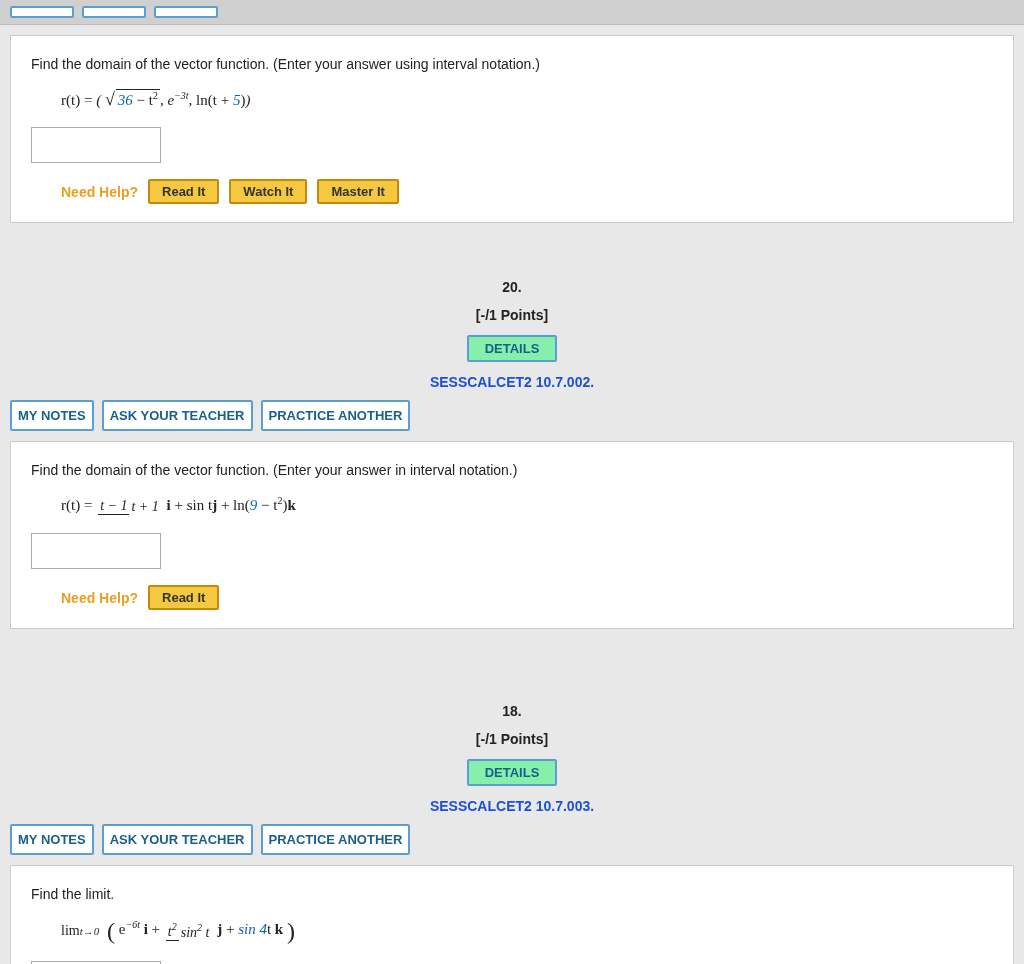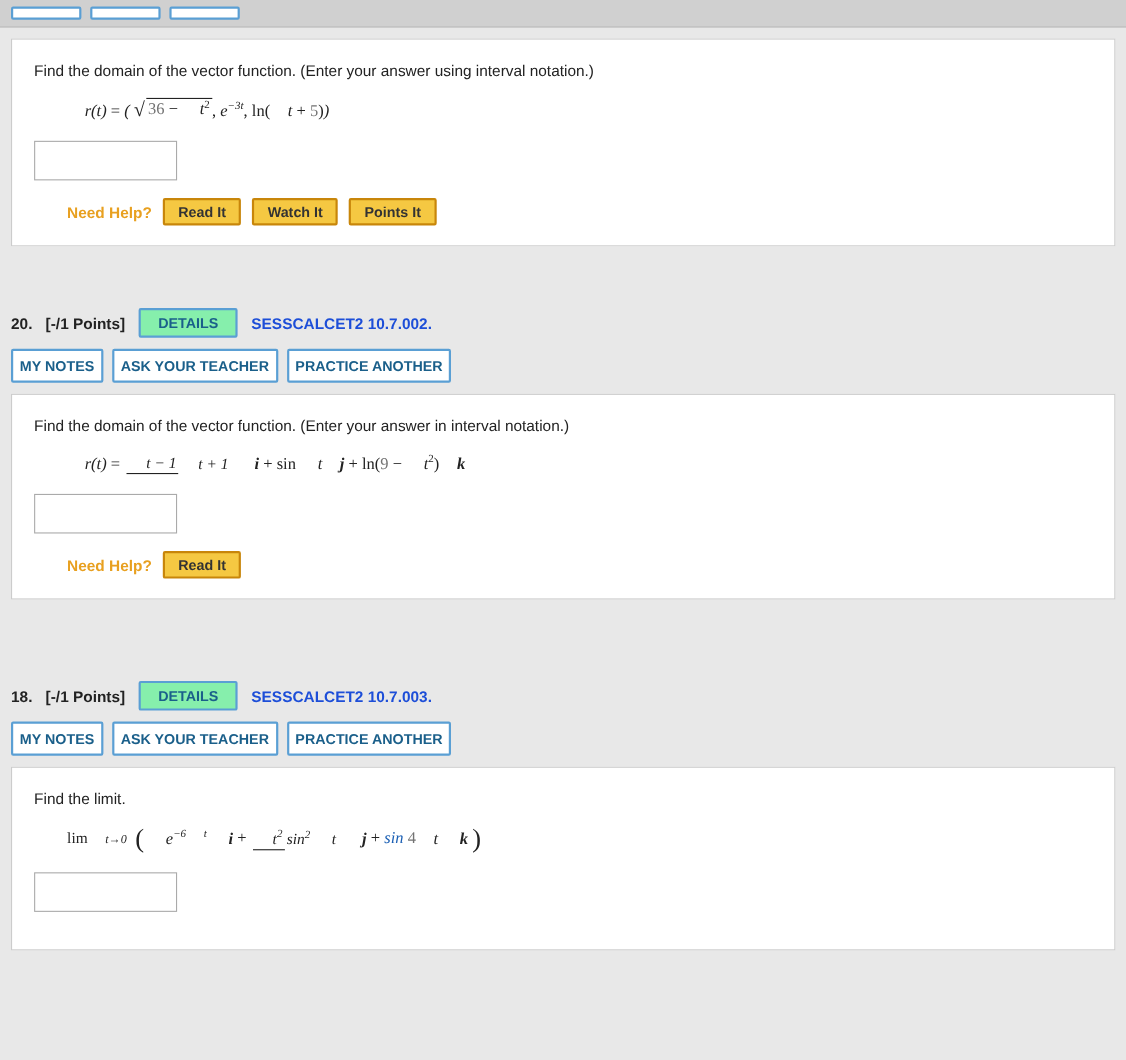--- a/index.html
+++ b/index.html
@@ -34,20 +34,21 @@
     .question-block {
       background: #e8e8e8;
       padding: 16px 10px 10px 10px;
     }
 
     .question-header {
       display: flex;
       align-items: center;
       gap: 12px;
       margin-bottom: 10px;
+      flex-direction: column;
     }
 
     .question-number {
       font-size: 14px;
       font-weight: bold;
       color: #222;
       white-space: nowrap;
     }
 
     .details-btn {
@@ -161,27 +162,26 @@
       padding: 0 2px;
       font-style: italic;
     }
     .math-frac .den {
       padding: 0 2px;
       font-style: italic;
     }
 
     .math-inline {
       font-family: "Times New Roman", serif;
-      font-style: italic;
-      margin-left: 16px;
     }
 
     .math-red {
-      color: #737373;
-      font-family: "Times New Roman", serif;
+      color: #0369a1;
+      font-family: "Times New Roman", serif;
+      font-style: italic;
     }
 
     .math-blue {
       color: #1a5fb4;
       font-family: "Times New Roman", serif;
       font-style: italic;
     }
 
     .sqrt-wrapper {
       display: inline-flex;
@@ -254,21 +254,21 @@
         <span class="sqrt-content"><span class="math-red">36</span> − <span class="math-inline">t</span><sup>2</sup></span>
       </span>,
       <span style="font-family:'Times New Roman',serif; font-style:italic;"> e</span><sup style="font-family:'Times New Roman',serif; font-style:italic;">−3t</sup>,
       ln(<span class="math-inline">t</span> + <span class="math-red">5</span>)<span style="font-family:'Times New Roman',serif; font-style:italic;">)</span>
     </div>
     <input class="answer-input" type="text" style="">
     <div class="need-help">
       <span class="need-help-label">Need Help?</span>
       <button class="help-btn">Read It</button>
       <button class="help-btn">Watch It</button>
-      <button class="help-btn">Points It</button>
+      <button class="help-btn">Master It</button>
     </div>
   </div>
 </div>
 
 <div class="section-divider"></div>
 <div style="height:20px; background:#e8e8e8;"></div>
 
 <div class="question-block">
   <div class="question-header">
     <span class="question-number">20.</span>

